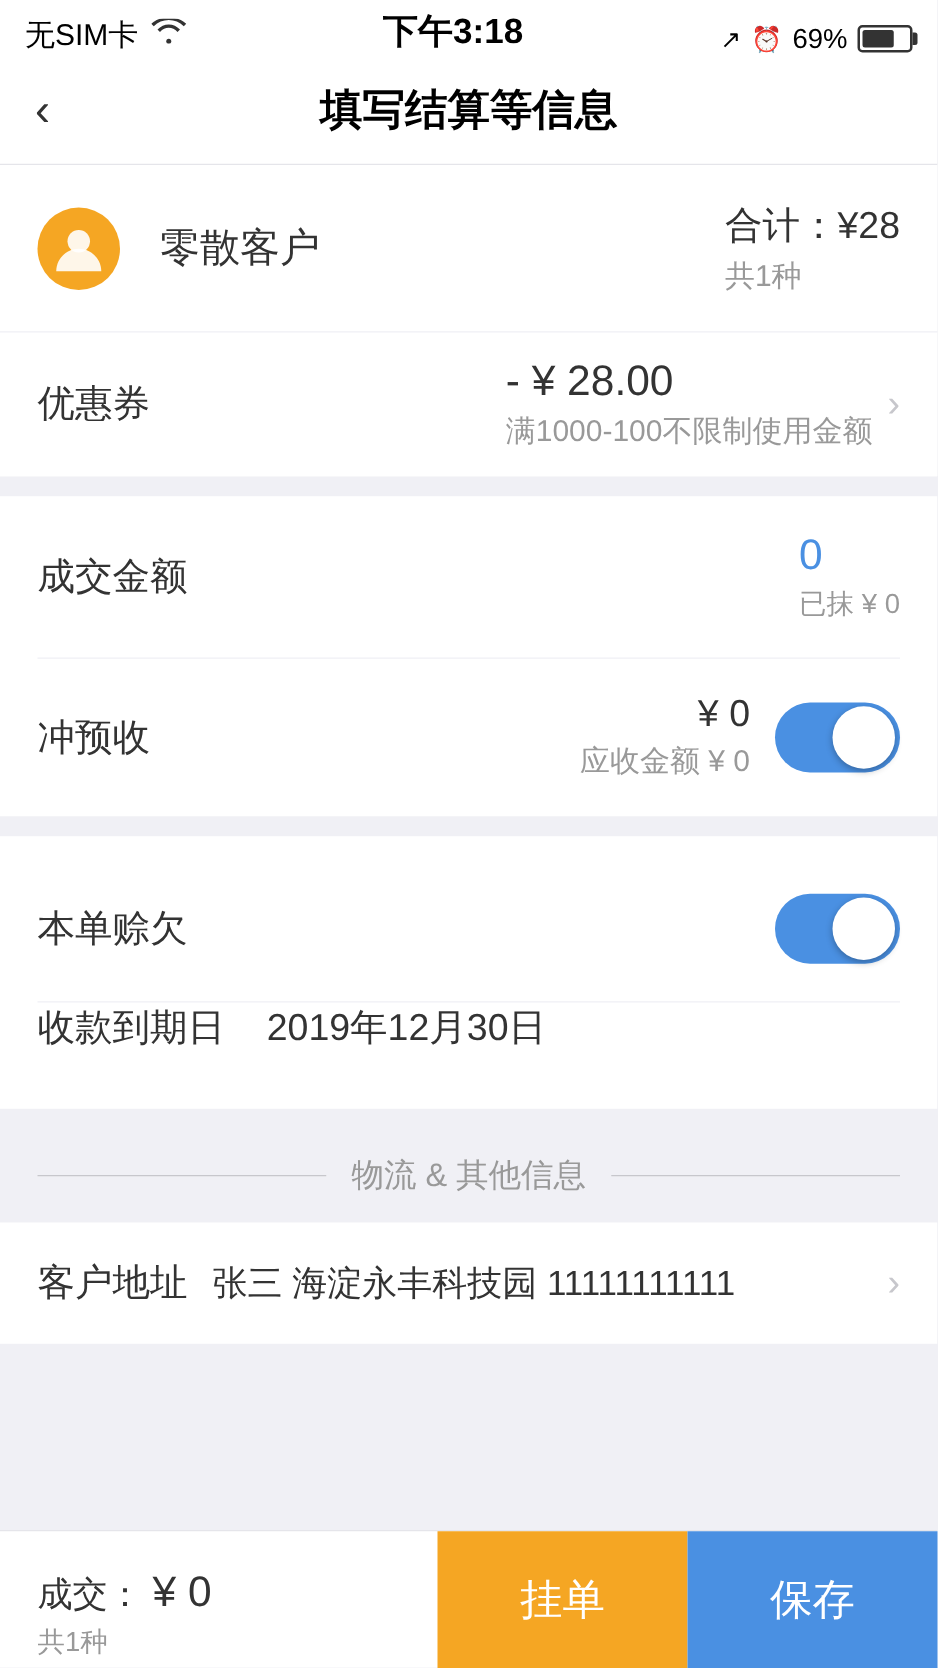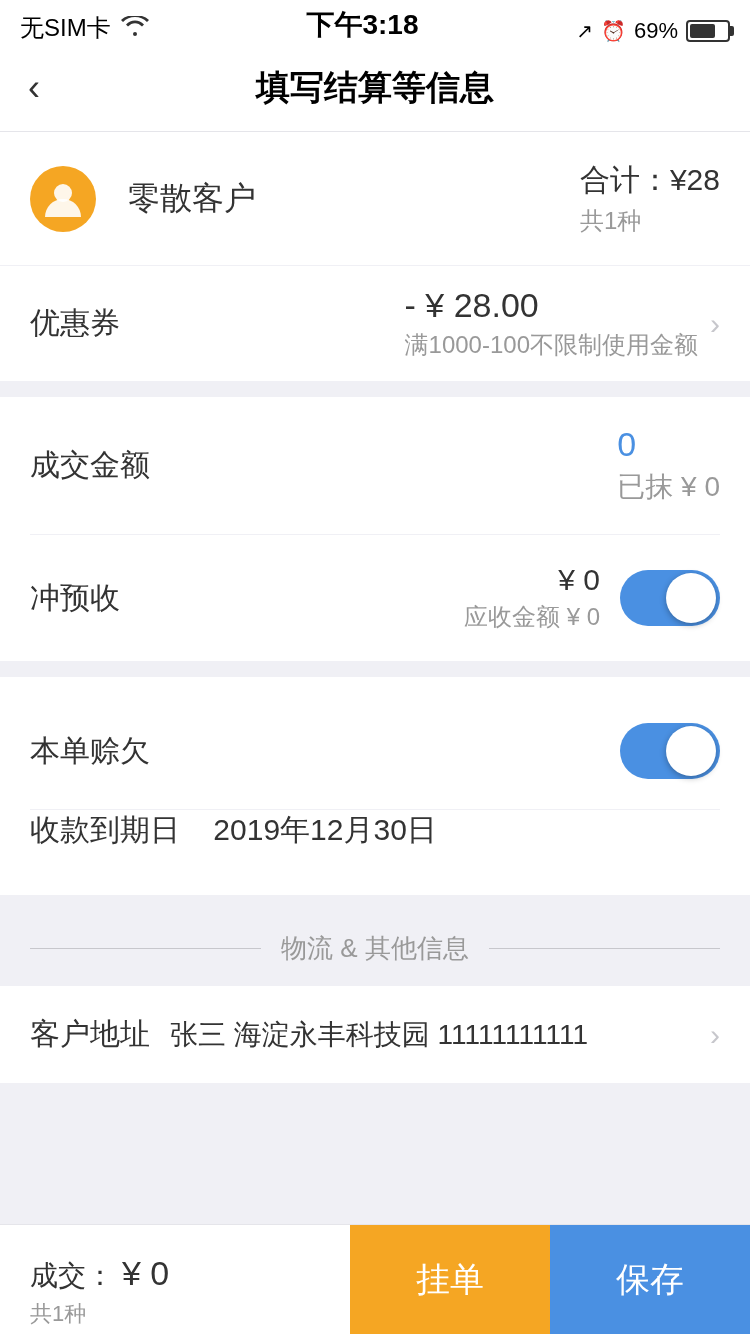--- a/index.html
+++ b/index.html
@@ -200,21 +200,21 @@
     .round-zero-btn {
       border: 1px solid #c7c7cc;
       border-radius: 8px;
       padding: 8px 24px;
       font-size: 28px;
       color: #666;
       background: #fff;
       cursor: pointer;
     }
     .deal-sub {
-      font-size: 28px;
+      font-size: 22px;
       color: #999;
       text-align: right;
       margin-top: 4px;
     }
 
     
     .prepay-row {
       display: flex;
       align-items: center;
       justify-content: space-between;

